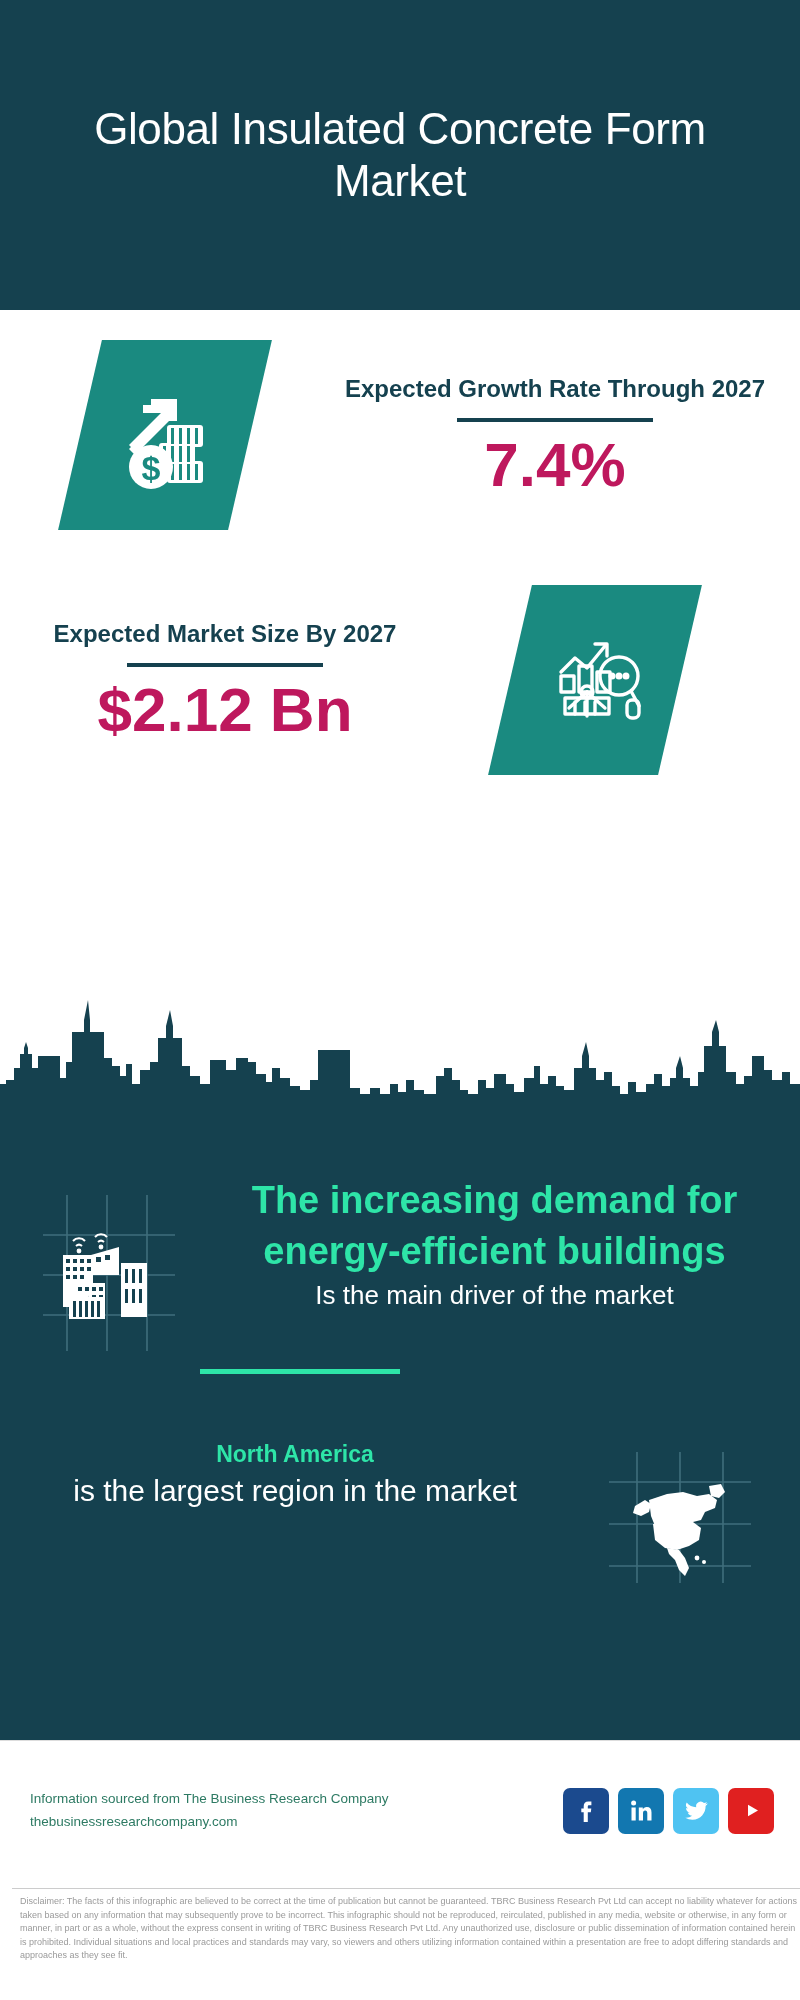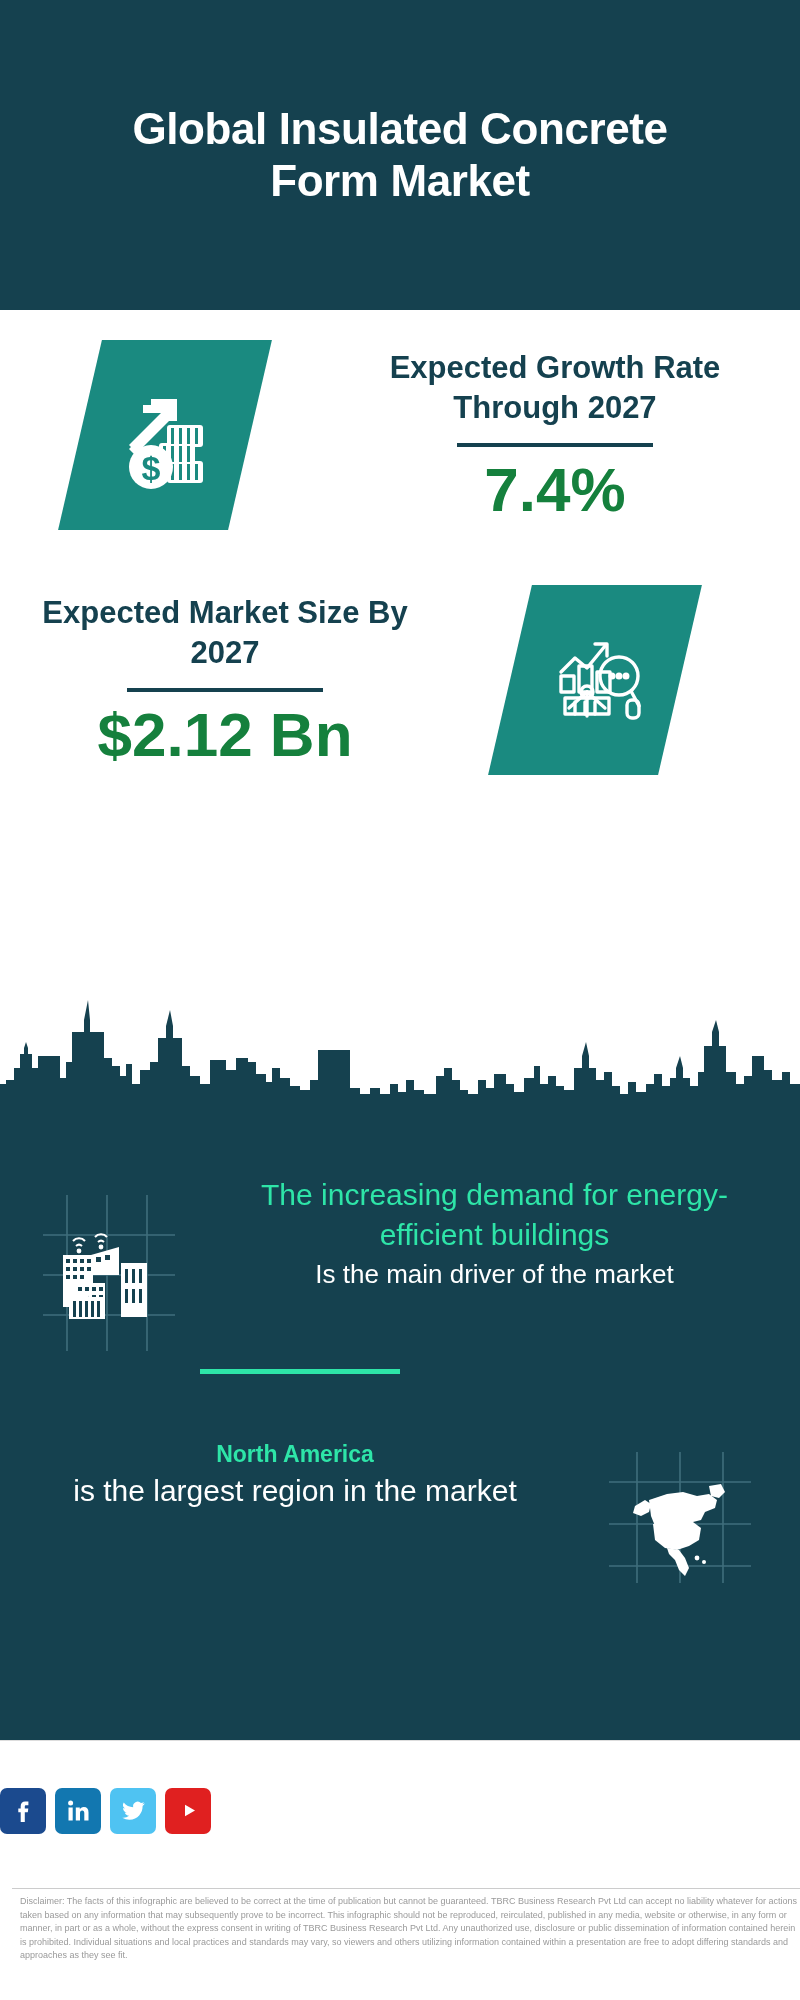--- a/index.html
+++ b/index.html
@@ -12,47 +12,47 @@
   }
   .page { position:relative; width:800px; height:2000px; background:#ffffff; }
 
   
   .header {
     position:absolute; left:0; top:0; width:800px; height:310px;
     background:#15414f;
     display:flex; align-items:center; justify-content:center;
   }
   .header-title {
-    color:#ffffff; font-size:44px; font-weight:bold; line-height:1.18;
+    color:#ffffff; font-size:44px; font-weight:normal; line-height:1.18;
     text-align:center; letter-spacing:-0.4px; max-width:640px;
   }
 
   
   .stat1 {
     position:absolute; left:0; top:310px; width:800px; height:250px;
     display:flex; align-items:center;
   }
   .para-icon {
     width:170px; height:190px;
     background:#1a8a80;
     transform:skewX(-13deg);
     display:flex; align-items:center; justify-content:center;
     flex:none;
   }
   .para-icon > svg { transform:skewX(13deg); }
   .stat1 .icon-wrap { width:330px; display:flex; justify-content:center; }
   .stat-text { flex:1; text-align:center; padding-right:20px; }
   .stat-label {
-    color:#15414f; font-size:31px; font-weight:bold; line-height:1.3;
+    color:#15414f; font-size:24px; font-weight:bold; line-height:1.3;
   }
   .rule-dark {
     width:196px; height:4px; background:#15414f; margin:14px auto 10px;
   }
   .stat-value {
-    color:#15803d; font-size:62px; font-weight:bold; line-height:1.05;
+    color:#be185d; font-size:62px; font-weight:bold; line-height:1.05;
   }
 
   
   .stat2 {
     position:absolute; left:0; top:570px; width:760px; height:220px;
     display:flex; align-items:center;
   }
   .stat2 .icon-wrap { width:330px; display:flex; justify-content:center; order:2; }
   .stat2 .stat-text { order:1; padding-left:20px; padding-right:0; }
 
@@ -68,21 +68,21 @@
 
   .driver-row {
     position:absolute; left:0; top:1175px; width:800px;
     display:flex; align-items:flex-start;
   }
   .grid-icon-box {
     width:215px; flex:none; display:flex; justify-content:center; padding-top:18px;
   }
   .driver-text { flex:1; text-align:center; padding-right:26px; }
   .driver-head {
-    color:#2ee5a8; font-size:30px; font-weight:normal; line-height:1.33;
+    color:#2ee5a8; font-size:38px; font-weight:bold; line-height:1.33;
   }
   .driver-sub {
     color:#ffffff; font-size:26px; font-weight:normal; line-height:1.38; margin-top:2px;
   }
   .rule-green {
     position:absolute; left:200px; top:1369px;
     width:200px; height:5px; background:#2ee5a8;
   }
 
   .region-row {
@@ -349,20 +349,24 @@
 
           <circle cx="92" cy="108" r="2.4"></circle>
           <circle cx="99" cy="112" r="2"></circle>
           <circle cx="86" cy="58" r="1.8"></circle>
         </g>
       </svg>
     </div>
   </div>
 
   <div class="footer">
+    <div class="source-block">
+      <div class="source-line">Information sourced from The Business Research Company</div>
+      <div class="source-line">thebusinessresearchcompany.com</div>
+    </div>
     <div class="socials">
       <div class="social sc-fb">
         <svg width="26" height="26" viewBox="0 0 26 26" fill="#ffffff">
           <path d="M16.2 7.2h2.2V3.6h-3.1c-3 0-4.6 1.8-4.6 4.6v2.3H8.3v3.7h2.4V24h4.1v-9.8h3.0l.5-3.7h-3.5V8.6c0-1 .4-1.4 1.4-1.4z"></path>
         </svg>
       </div>
       <div class="social sc-li">
         <svg width="26" height="26" viewBox="0 0 26 26" fill="#ffffff">
           <rect x="3.5" y="9.5" width="4.2" height="13"></rect>
           <circle cx="5.6" cy="5.1" r="2.5"></circle>

